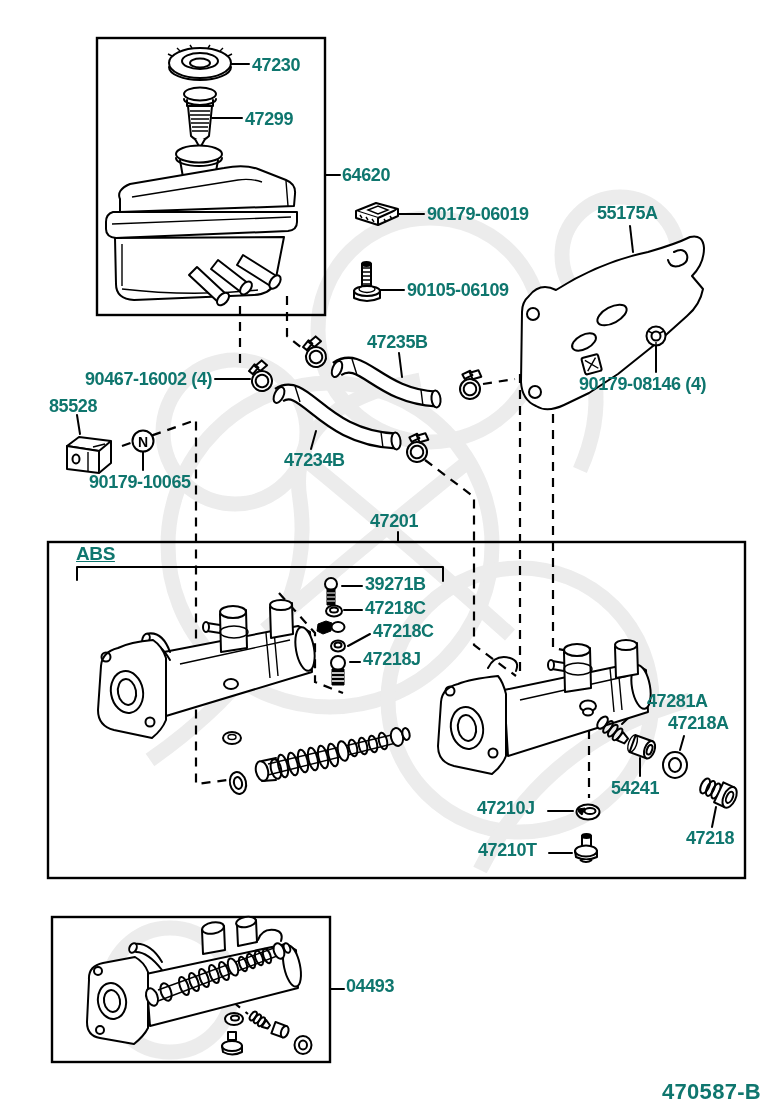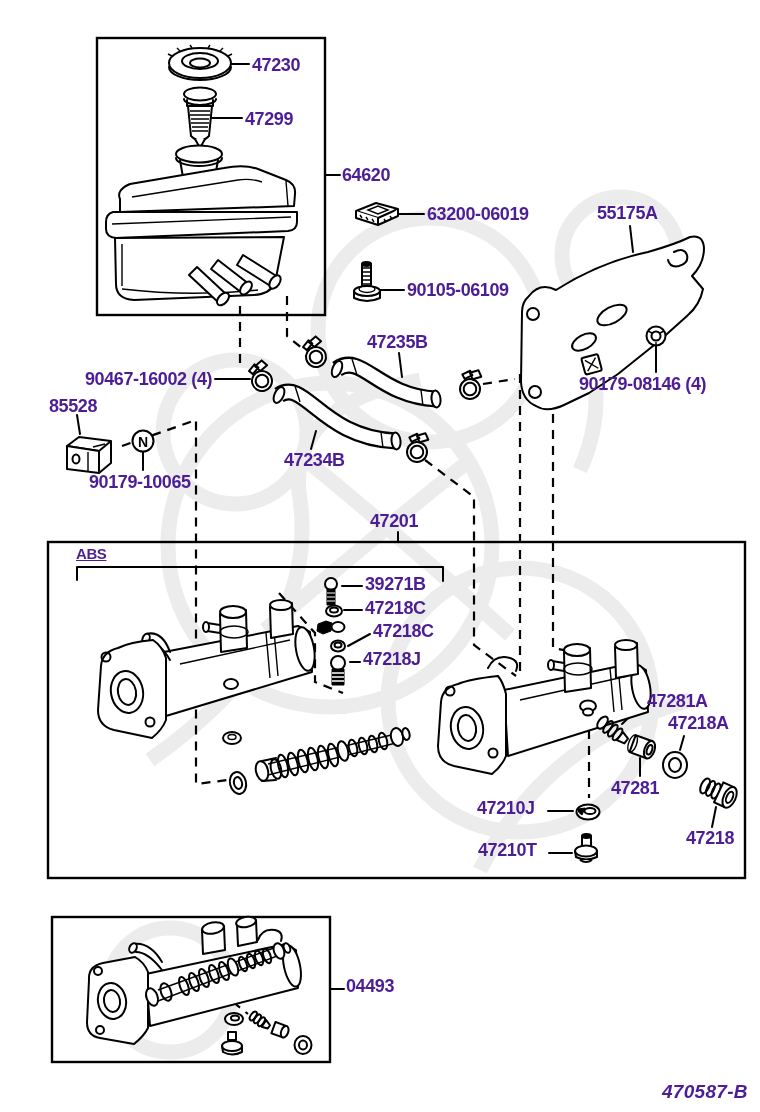--- a/index.html
+++ b/index.html
@@ -1,22 +1,22 @@
 <!DOCTYPE html>
 <html><head>
 <meta charset="utf-8">
 <style>
   html,body{margin:0;padding:0;background:#fff;}
   .stage{position:relative;width:760px;height:1112px;background:#ffffff;overflow:hidden;
          font-family:"Liberation Sans",sans-serif;}
   svg.art{position:absolute;left:0;top:0;width:760px;height:1112px;}
-  .lbl{position:absolute;font-weight:bold;font-size:18px;line-height:19px;color:#4c1d95;
+  .lbl{position:absolute;font-weight:bold;font-size:18px;line-height:19px;color:#0f766e;
        white-space:nowrap;letter-spacing:-0.4px;}
-  .lbl-sm{font-size:15px;text-decoration:underline;}
-  .lbl-dn{font-size:19px;letter-spacing:0.3px;font-style:italic;}
+  .lbl-sm{font-size:19px;text-decoration:underline;}
+  .lbl-dn{font-size:22px;letter-spacing:0.3px;}
   
   .k{stroke:#000;stroke-width:2;fill:none;stroke-linejoin:round;stroke-linecap:round;}
   .kf{stroke:#000;stroke-width:2;fill:#fff;stroke-linejoin:round;}
   .kb{stroke:#000;stroke-width:2.4;fill:none;}
   .thin{stroke:#000;stroke-width:1.4;fill:none;}
   .ld{stroke:#000;stroke-width:2;fill:none;stroke-linecap:round;}
   .dsh{stroke:#000;stroke-width:2.2;fill:none;stroke-dasharray:9 7;}
   .wm{stroke:#e9e9e9;stroke-width:15;fill:none;}
   .dark{fill:#000;stroke:#000;stroke-width:1;}
 </style>
@@ -404,37 +404,37 @@
       </g>
       <ellipse class="kf" cx="303" cy="1045" rx="8.5" ry="9"></ellipse>
       <ellipse class="k" cx="303" cy="1045" rx="4" ry="4.5"></ellipse>
     </g>
   </g>
 </svg>
 
   <div class="lbl" style="left:252px;top:56px">47230</div>
   <div class="lbl" style="left:245px;top:110px">47299</div>
   <div class="lbl" style="left:342px;top:166px">64620</div>
-  <div class="lbl" style="left:427px;top:205px">63200-06019</div>
+  <div class="lbl" style="left:427px;top:205px">90179-06019</div>
   <div class="lbl" style="left:597px;top:204px">55175A</div>
   <div class="lbl" style="left:407px;top:281px">90105-06109</div>
   <div class="lbl" style="left:367px;top:333px">47235B</div>
   <div class="lbl" style="left:85px;top:370px">90467-16002 (4)</div>
   <div class="lbl" style="left:49px;top:397px">85528</div>
   <div class="lbl" style="left:89px;top:473px">90179-10065</div>
   <div class="lbl" style="left:284px;top:451px">47234B</div>
   <div class="lbl" style="left:579px;top:375px">90179-08146 (4)</div>
   <div class="lbl" style="left:370px;top:512px">47201</div>
   <div class="lbl lbl-sm" style="left:76px;top:544px">ABS</div>
   <div class="lbl" style="left:365px;top:575px">39271B</div>
   <div class="lbl" style="left:365px;top:599px">47218C</div>
   <div class="lbl" style="left:373px;top:622px">47218C</div>
   <div class="lbl" style="left:363px;top:650px">47218J</div>
   <div class="lbl" style="left:647px;top:692px">47281A</div>
   <div class="lbl" style="left:668px;top:714px">47218A</div>
-  <div class="lbl" style="left:611px;top:779px">47281</div>
+  <div class="lbl" style="left:611px;top:779px">54241</div>
   <div class="lbl" style="left:686px;top:829px">47218</div>
   <div class="lbl" style="left:477px;top:799px">47210J</div>
   <div class="lbl" style="left:478px;top:841px">47210T</div>
   <div class="lbl" style="left:346px;top:977px">04493</div>
   <div class="lbl lbl-dn" style="left:662px;top:1082px">470587-B</div>
 
 </div>
 
 </body></html>

